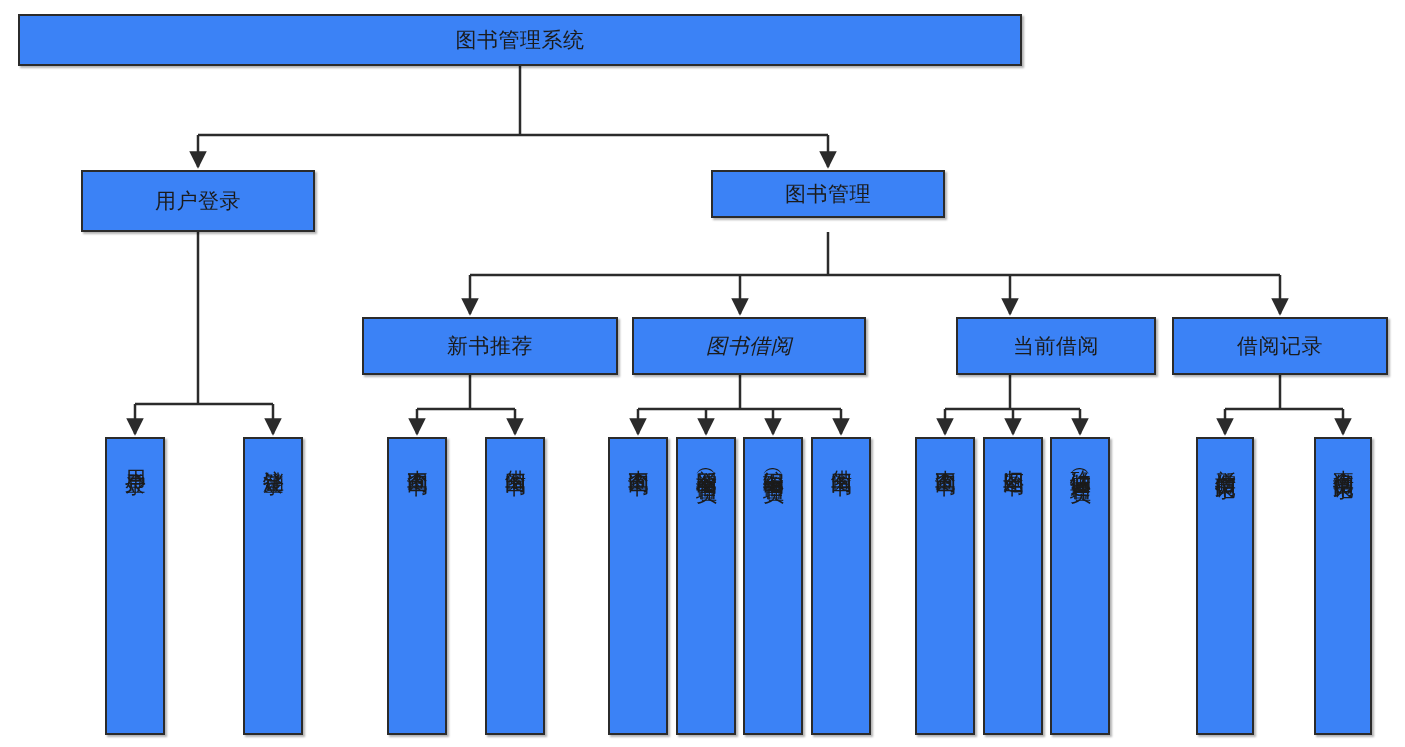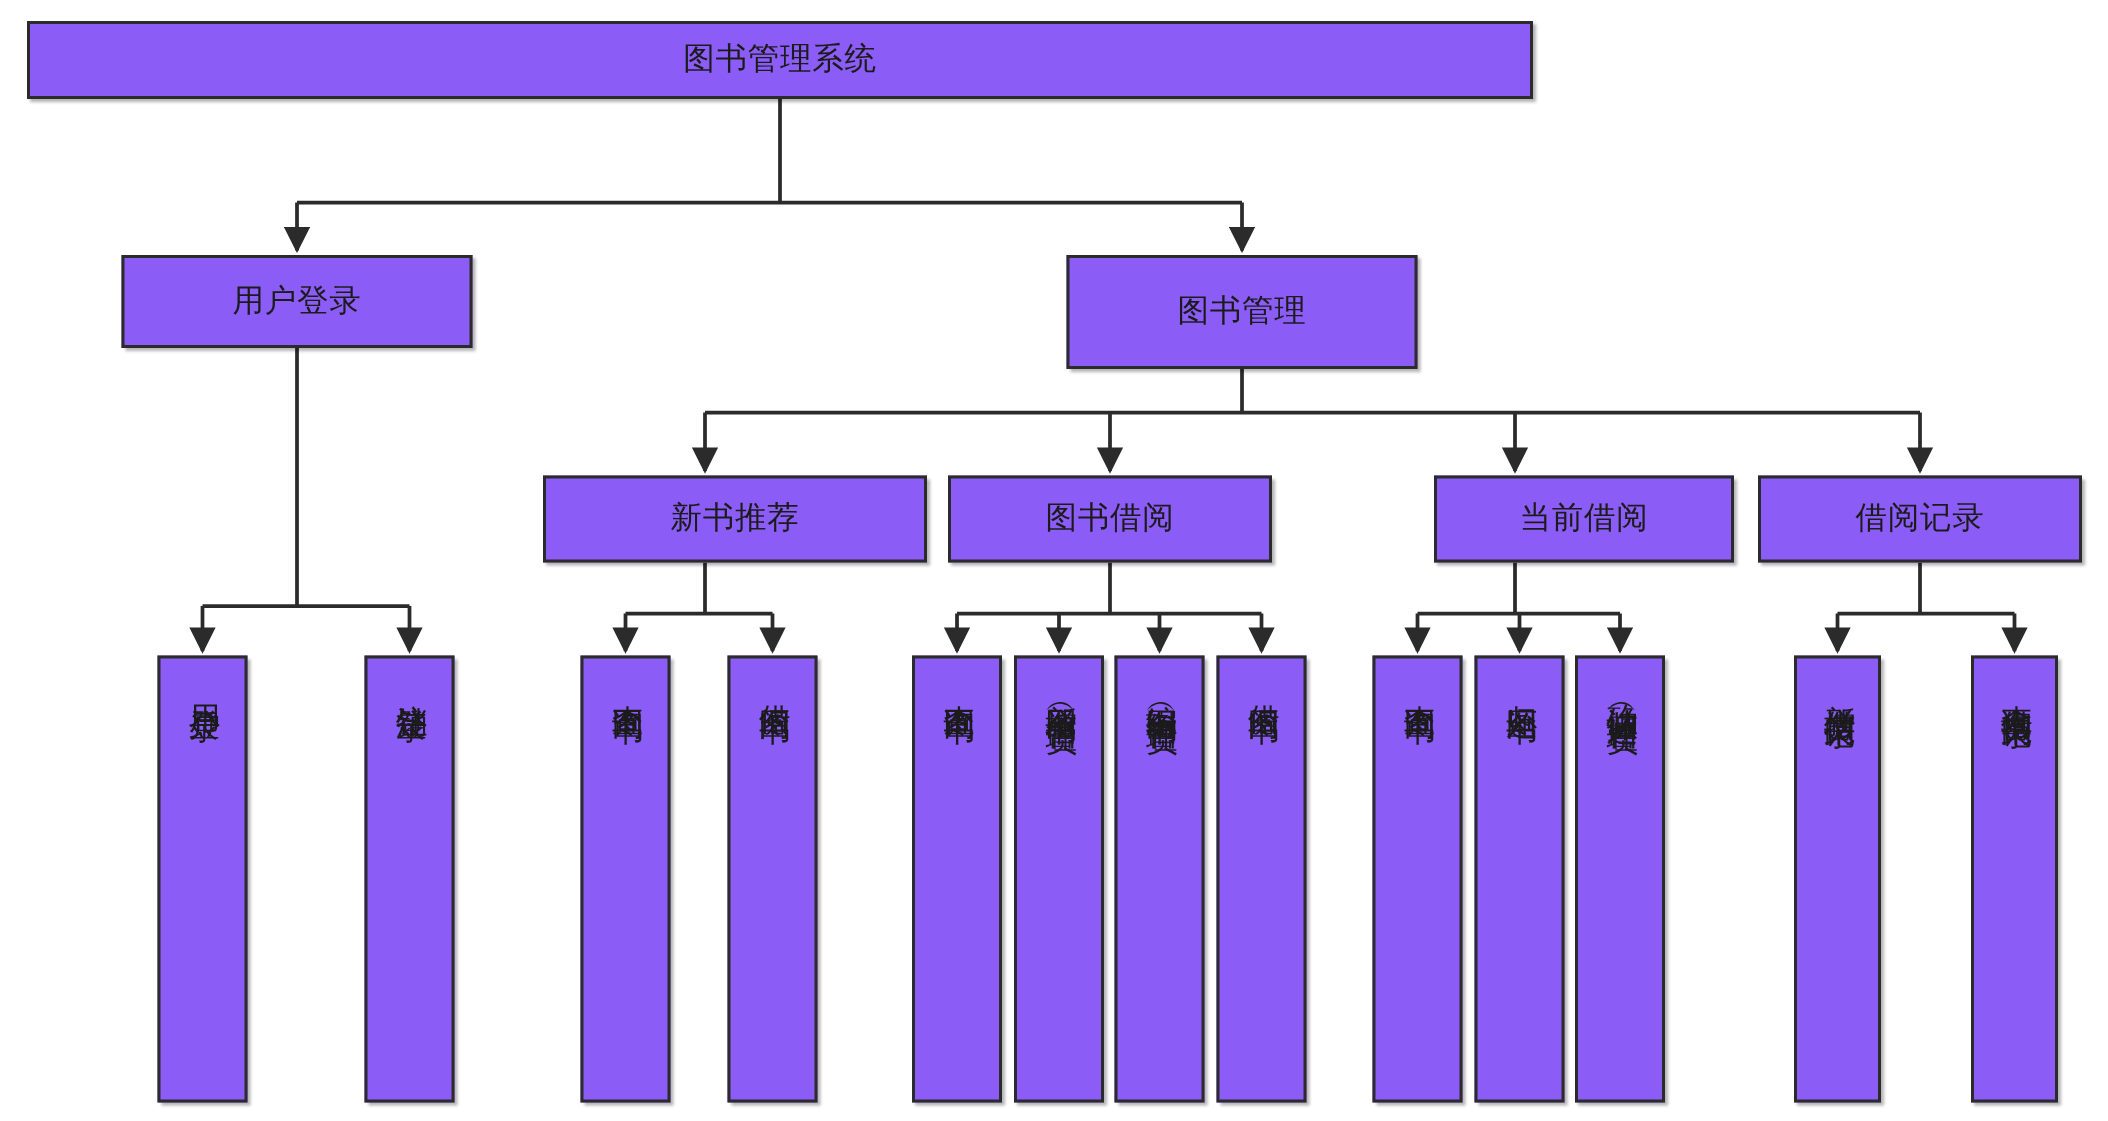--- a/index.html
+++ b/index.html
@@ -16,21 +16,21 @@
   }
   #diagram-root {
     position: absolute;
     left: 0;
     top: 0;
     width: 1405px;
     height: 747px;
   }
   .node-box {
     position: absolute;
-    background: #8b5cf6;
+    background: #3b82f6;
     border: 2px solid #2b2b2b;
     box-sizing: border-box;
     box-shadow: 2px 2px 2px rgba(0,0,0,0.30);
     display: flex;
     align-items: center;
     justify-content: center;
     color: #1b1b1b;
   }
   .node-label {
     font-size: 21px;
@@ -117,27 +117,27 @@
         <path d="M 1343 409 L 1343 434" marker-end="url(#arrow)"></path>
       </g>
   </svg>
   <div id="node-layer">
       <div class="node-box" style="left: 18px; top: 14px; width: 1004px; height: 52px;">
         <span class="node-label">图书管理系统</span>
       </div>
       <div class="node-box" style="left: 81px; top: 170px; width: 234px; height: 62px;">
         <span class="node-label">用户登录</span>
       </div>
-      <div class="node-box" style="left: 711px; top: 170px; width: 234px; height: 76px;">
+      <div class="node-box" style="left: 711px; top: 170px; width: 234px; height: 48px;">
         <span class="node-label">图书管理</span>
       </div>
       <div class="node-box" style="left: 362px; top: 317px; width: 256px; height: 58px;">
         <span class="node-label">新书推荐</span>
       </div>
-      <div class="node-box" style="left: 632px; top: 317px; width: 216px; height: 58px;">
+      <div class="node-box" style="left: 632px; top: 317px; width: 234px; height: 58px; font-style: italic;">
         <span class="node-label">图书借阅</span>
       </div>
       <div class="node-box" style="left: 956px; top: 317px; width: 200px; height: 58px;">
         <span class="node-label">当前借阅</span>
       </div>
       <div class="node-box" style="left: 1172px; top: 317px; width: 216px; height: 58px;">
         <span class="node-label">借阅记录</span>
       </div>
       <div class="node-box vertical" style="left: 105px; top: 437px; width: 60px; height: 298px;">
         <span class="node-label">用户登录</span>

